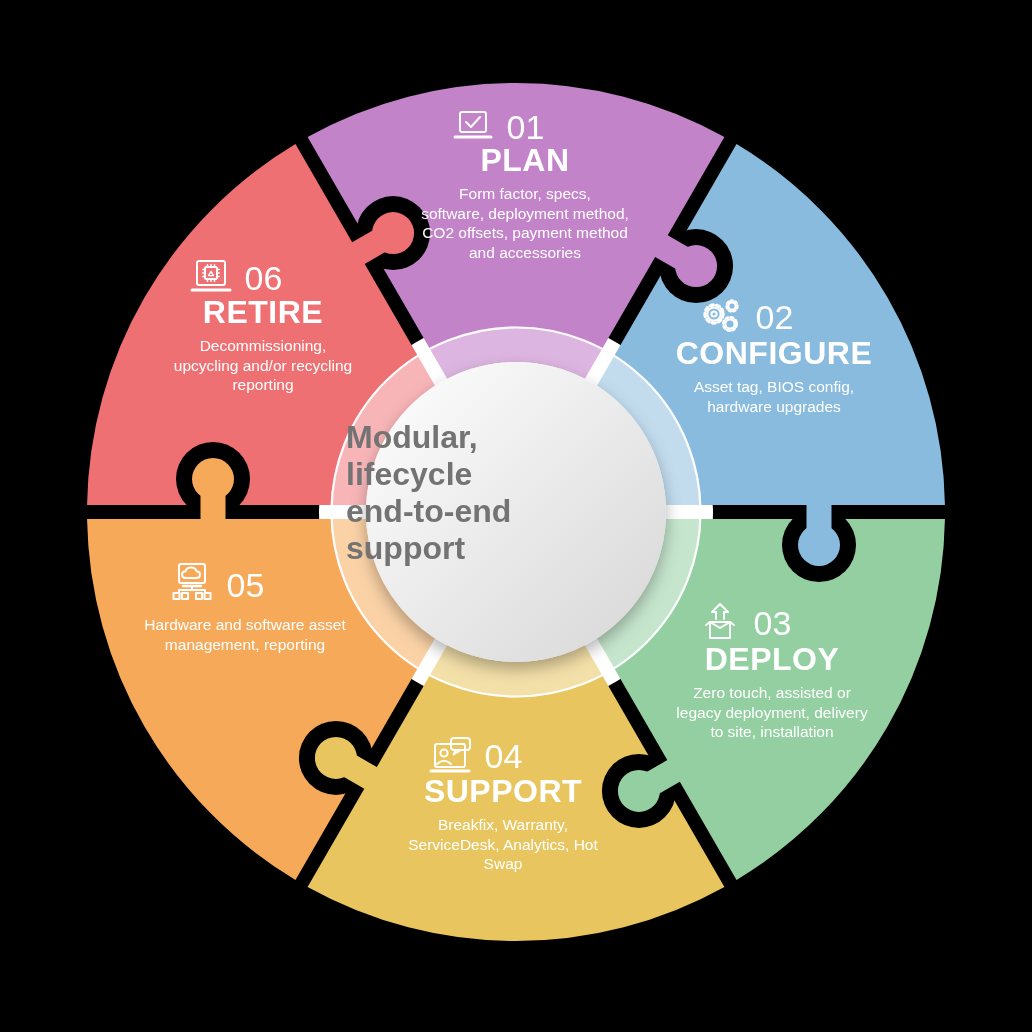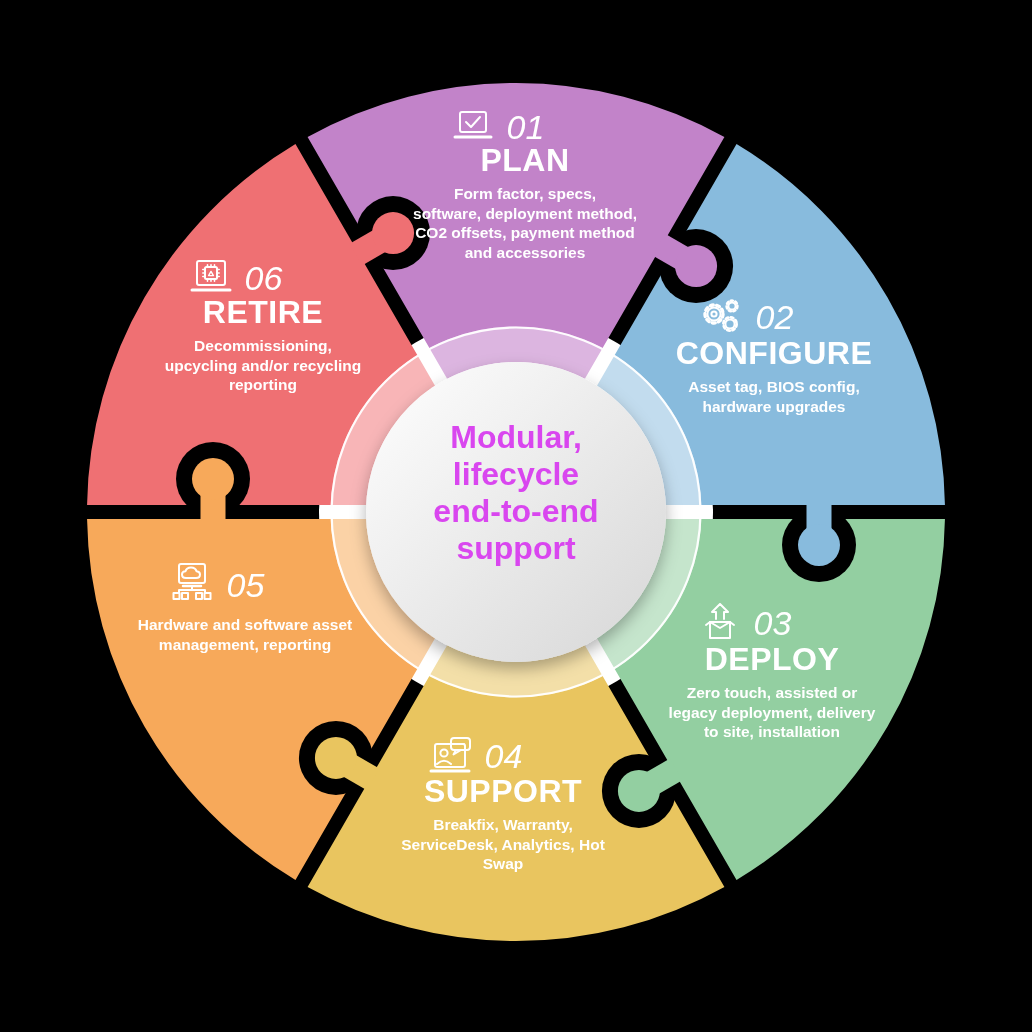--- a/index.html
+++ b/index.html
@@ -1,27 +1,27 @@
 <!DOCTYPE html>
 <html><head>
 <meta charset="utf-8">
 <style>
   html,body{margin:0;padding:0;background:#000;width:1032px;height:1032px;overflow:hidden;
     font-family:"Liberation Sans",sans-serif;}
   #stage{position:relative;width:1032px;height:1032px;background:#000;}
   #wheel-svg{position:absolute;left:0;top:0;}
   .seg-block{position:absolute;width:340px;display:flex;flex-direction:column;align-items:center;
     text-align:center;color:#fff;}
-  .icon-row{display:flex;align-items:center;gap:11px;transform:translateX(-28px);font-style:italic;}
+  .icon-row{display:flex;align-items:center;gap:11px;transform:translateX(-28px);}
   .icon-row svg{display:block;}
   .seg-number{font-size:34px;font-weight:400;color:#fff;line-height:1;}
   .seg-title{font-size:32px;font-weight:700;letter-spacing:.5px;margin-top:0;line-height:1;}
-  .seg-desc{font-size:15.5px;font-weight:700;line-height:19.5px;margin-top:8px;white-space:pre-line;}
-  #center-text{position:absolute;left:346px;top:419px;width:340px;text-align:center;
-    font-size:32px;line-height:37px;font-weight:800;color:#d946ef;}
+  .seg-desc{font-size:15.5px;font-weight:400;line-height:19.5px;margin-top:8px;white-space:pre-line;}
+  #center-text{position:absolute;left:346px;top:419px;width:340px;text-align:left;
+    font-size:32px;line-height:37px;font-weight:800;color:#737373;}
   #center-text div{white-space:nowrap;}
   
   #blk-plan{left:355px;top:110px;}
   #blk-configure{left:604px;top:297px;}
   #blk-deploy{left:602px;top:603px;}
   #blk-support{left:333px;top:737px;}
   #blk-manage{left:75px;top:563px;}
   #blk-retire{left:93px;top:260px;}
   .ic{stroke:#fff;fill:none;stroke-width:2;stroke-linecap:round;stroke-linejoin:round;}
 </style>

